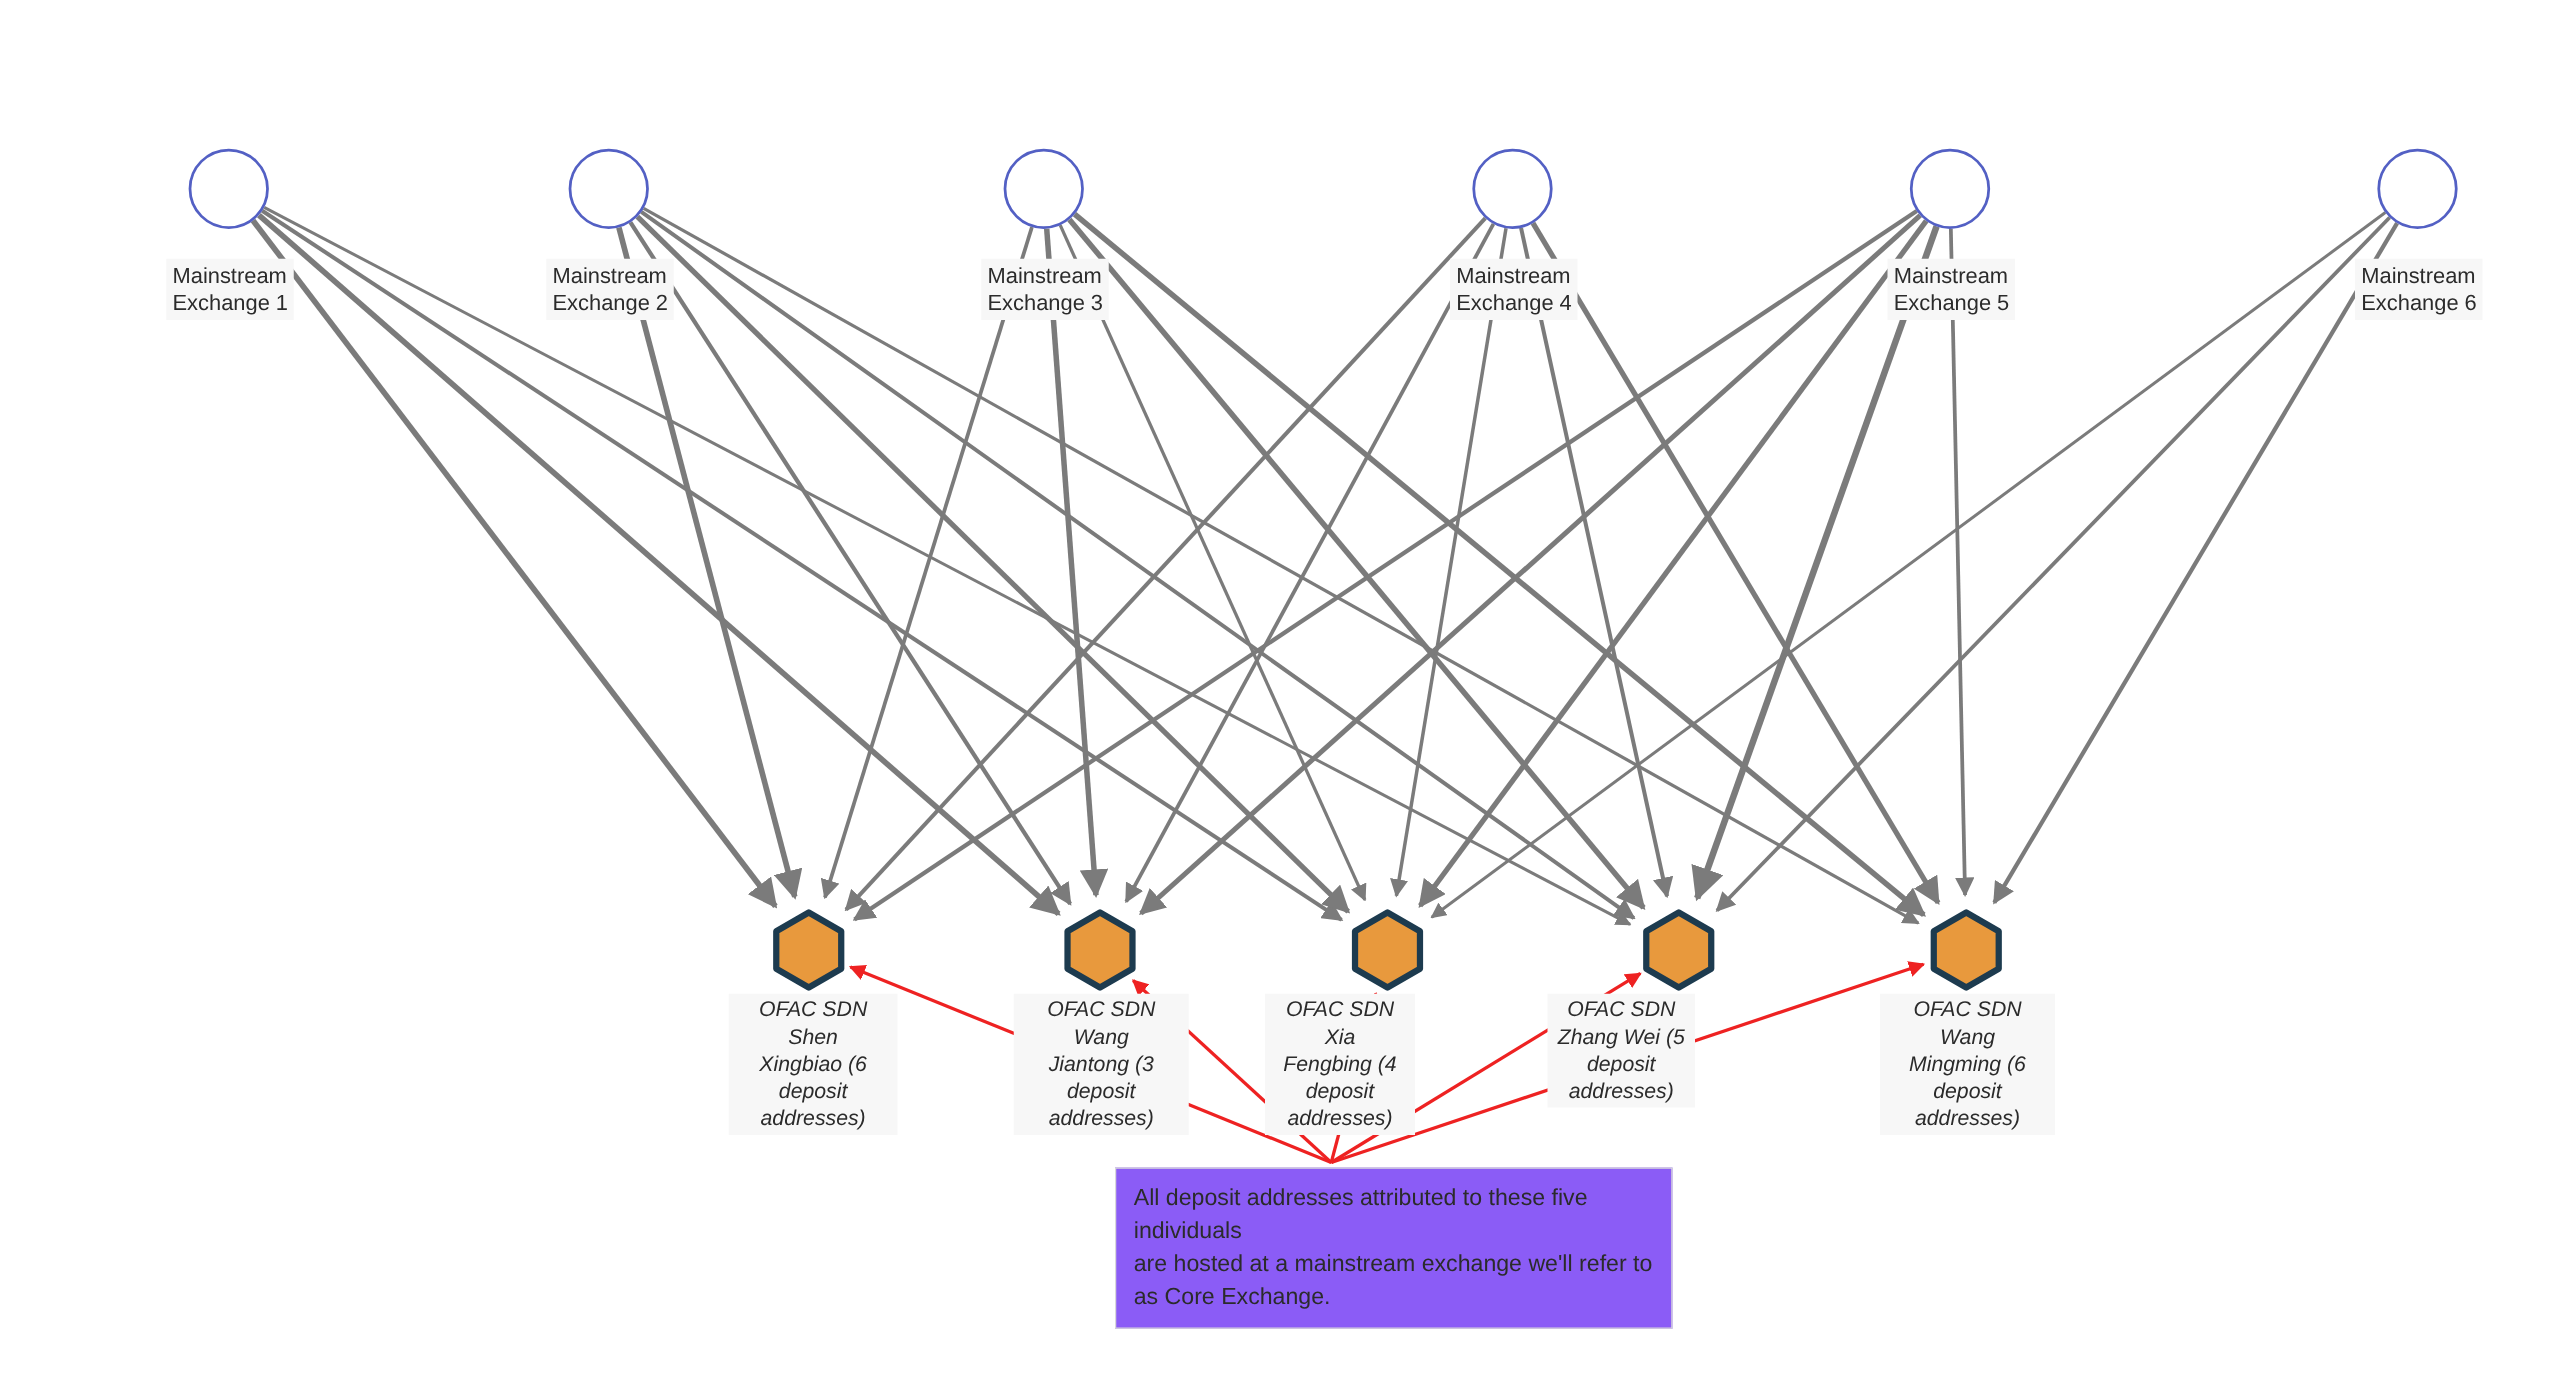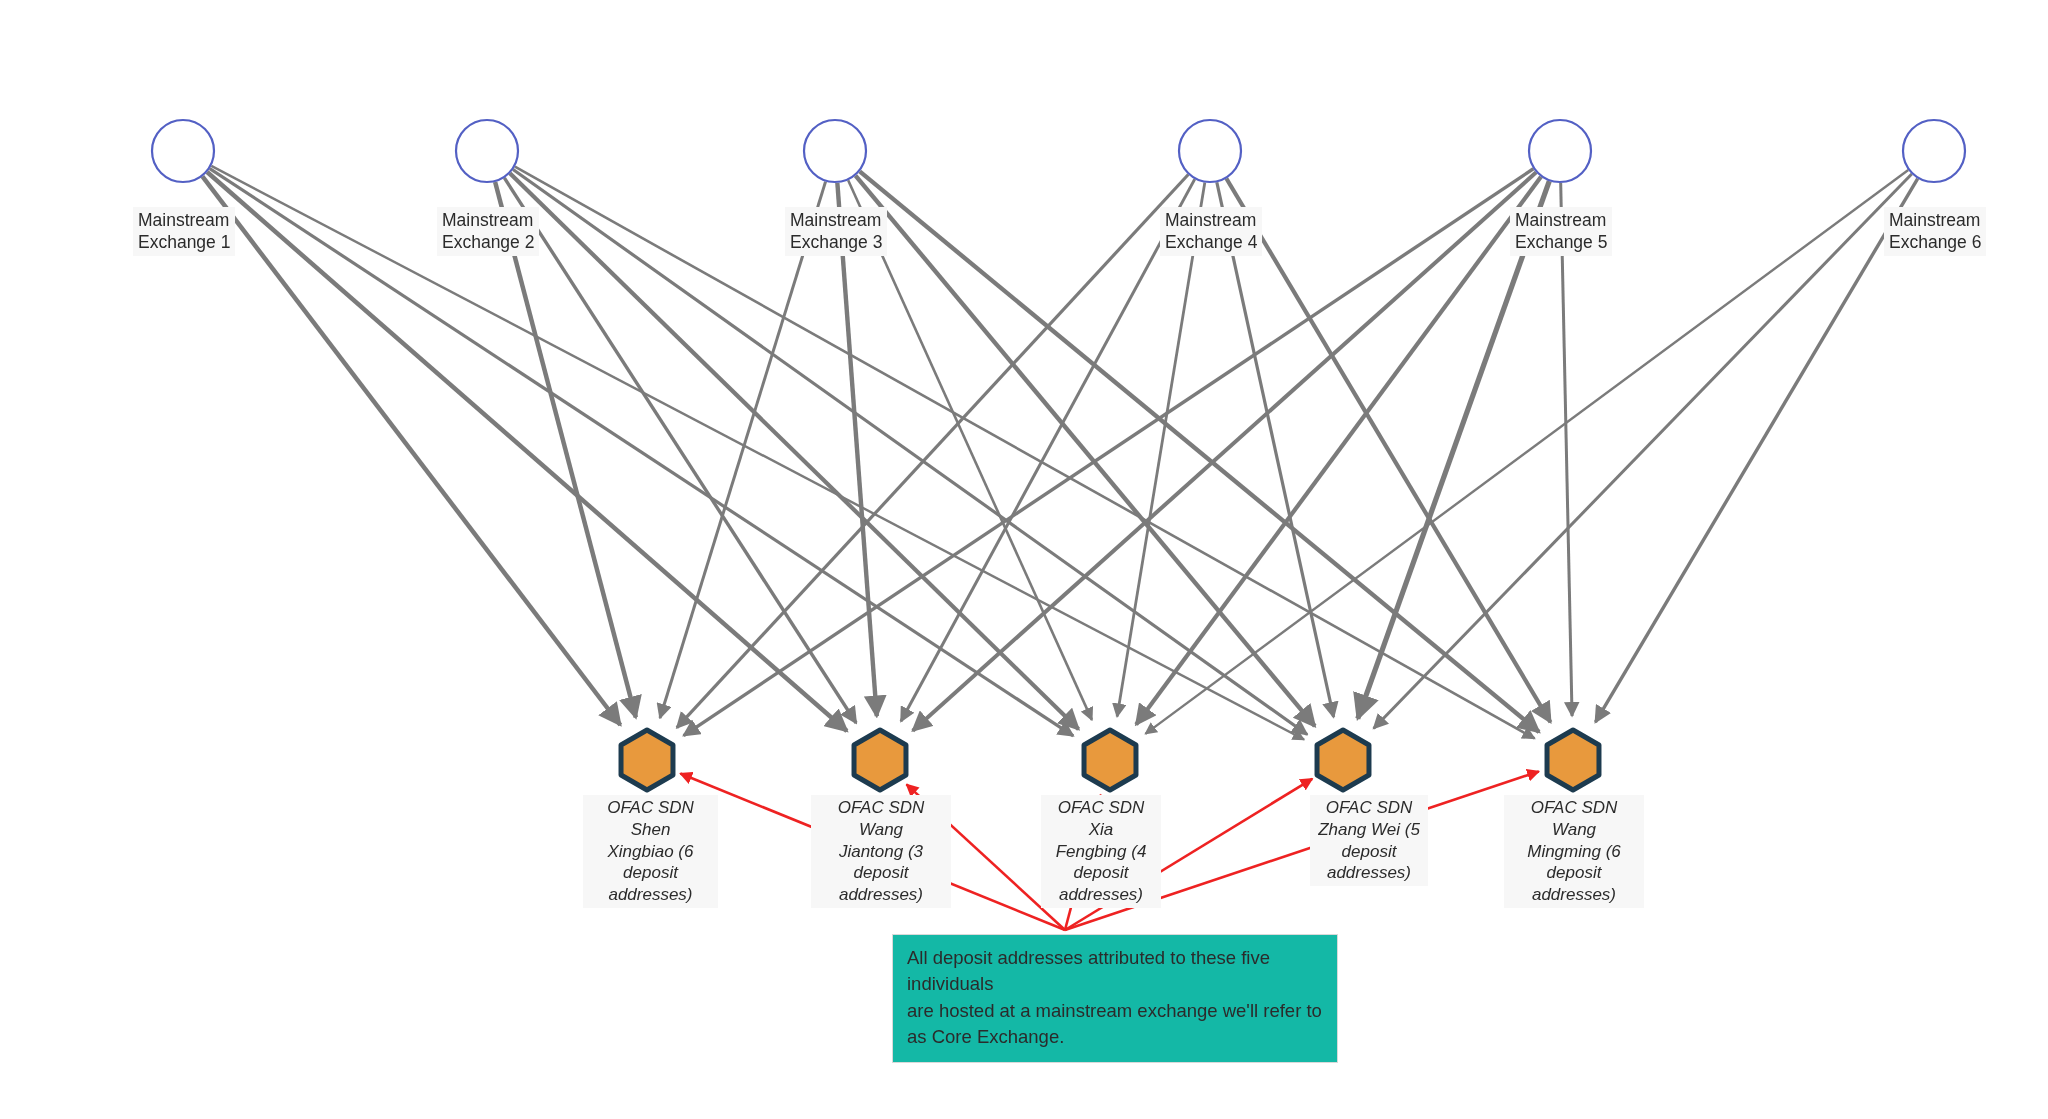--- a/index.html
+++ b/index.html
@@ -42,21 +42,21 @@
     text-align: left;
     font-size: 17.5px;
   }
   .sdn-label {
     text-align: center;
     font-size: 17px;
     font-style: italic;
   }
   .annotation-box {
     position: absolute;
-    background: #14b8a6;
+    background: #8b5cf6;
     border: 1px solid #d9d9d9;
     color: #2b2b2b;
     font-size: 18.5px;
     line-height: 1.42;
     padding: 10px 14px 12px 14px;
     box-sizing: border-box;
     white-space: pre-line;
   }
 </style>
 </head>
@@ -138,25 +138,25 @@
       <div class="node-label exchange-label" style="left: 1864px; top: 207px;">Mainstream
 Exchange 6</div>
       <div class="node-label sdn-label" style="left: 563px; top: 795px; width: 135px;">OFAC SDN Shen
 Xingbiao (6
 deposit
 addresses)</div>
       <div class="node-label sdn-label" style="left: 791px; top: 795px; width: 140px;">OFAC SDN Wang
 Jiantong (3
 deposit
 addresses)</div>
-      <div class="node-label sdn-label" style="left: 1021px; top: 795px; width: 120px; text-align: center;">OFAC SDN Xia
+      <div class="node-label sdn-label" style="left: 992px; top: 795px; width: 120px; text-align: center;">OFAC SDN Xia
 Fengbing (4
 deposit
 addresses)</div>
-      <div class="node-label sdn-label" style="left: 1290px; top: 795px; width: 118px;">OFAC SDN
+      <div class="node-label sdn-label" style="left: 1218px; top: 795px; width: 118px;">OFAC SDN
 Zhang Wei (5
 deposit
 addresses)</div>
       <div class="node-label sdn-label" style="left: 1484px; top: 795px; width: 140px;">OFAC SDN Wang
 Mingming (6
 deposit
 addresses)</div>
     </div>
 
   <div class="annotation-box" style="left: 872px; top: 934px; width: 446px;">All deposit addresses attributed to these five individuals

